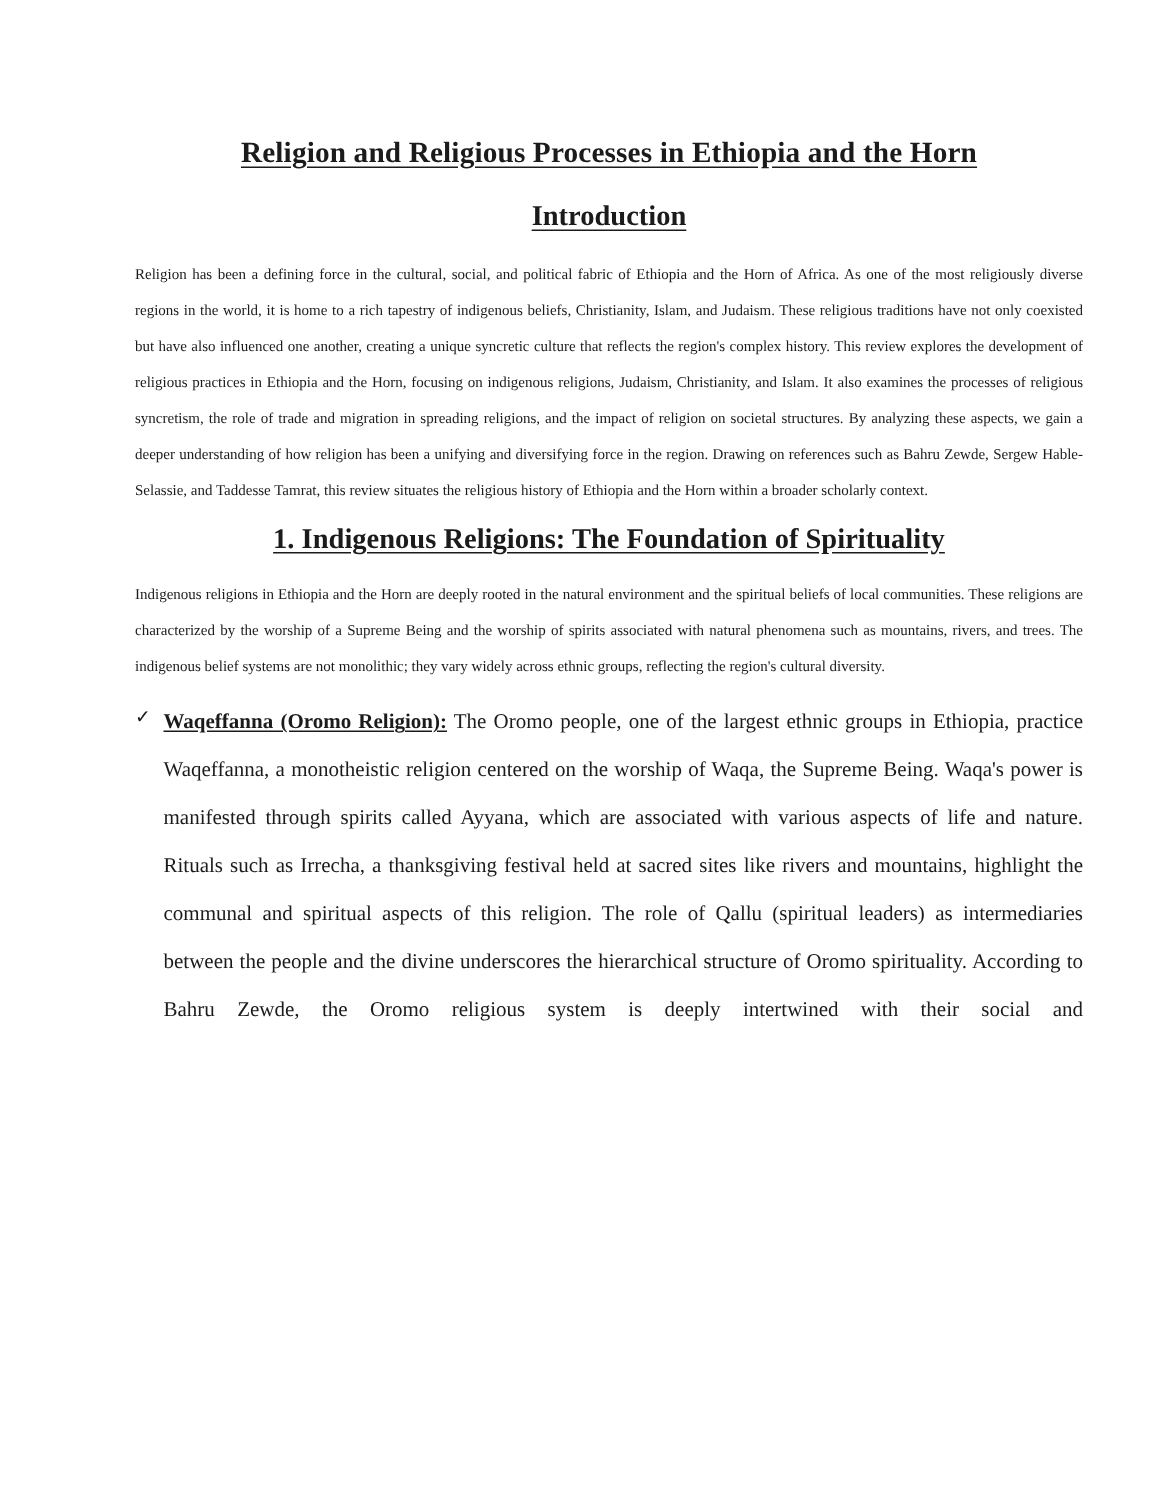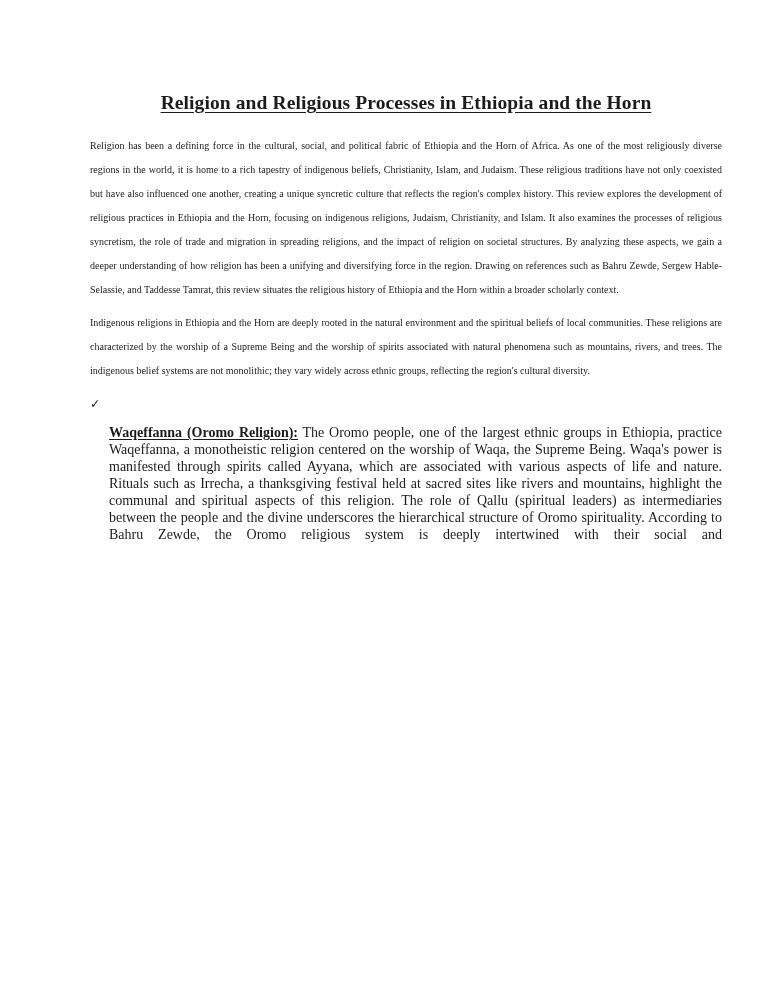--- a/index.html
+++ b/index.html
@@ -50,43 +50,44 @@
   .bullet-marker {
     flex: 0 0 19px;
     width: 19px;
     font-size: 12.5px;
     line-height: 24px;
     color: #1b1b1b;
   }
   .bullet-text {
     flex: 1 1 auto;
     font-size: 14px;
-    line-height: 17px;
+    line-height: 32px;
     text-align: justify;
     text-align-last: justify;
-    margin-top: 32px;
     -moz-text-align-last: justify;
   }
   .bullet-term {
     font-weight: bold;
     text-decoration: underline;
     text-underline-offset: 2px;
     margin-right: 0.32em;
   }
 </style>
 </head>
 <body>
 
 <div class="page">
 
   <h1 class="doc-title">Religion and Religious Processes in Ethiopia and the Horn</h1>
 
+  <h2 class="sub-heading intro-heading">Introduction</h2>
 
   <p class="para">Religion has been a defining force in the cultural, social, and political fabric of Ethiopia and the Horn of Africa. As one of the most religiously diverse regions in the world, it is home to a rich tapestry of indigenous beliefs, Christianity, Islam, and Judaism. These religious traditions have not only coexisted but have also influenced one another, creating a unique syncretic culture that reflects the region's complex history. This review explores the development of religious practices in Ethiopia and the Horn, focusing on indigenous religions, Judaism, Christianity, and Islam. It also examines the processes of religious syncretism, the role of trade and migration in spreading religions, and the impact of religion on societal structures. By analyzing these aspects, we gain a deeper understanding of how religion has been a unifying and diversifying force in the region. Drawing on references such as Bahru Zewde, Sergew Hable-Selassie, and Taddesse Tamrat, this review situates the religious history of Ethiopia and the Horn within a broader scholarly context.</p>
 
+  <h2 class="sub-heading section-heading">1. Indigenous Religions: The Foundation of Spirituality</h2>
 
   <p class="para">Indigenous religions in Ethiopia and the Horn are deeply rooted in the natural environment and the spiritual beliefs of local communities. These religions are characterized by the worship of a Supreme Being and the worship of spirits associated with natural phenomena such as mountains, rivers, and trees. The indigenous belief systems are not monolithic; they vary widely across ethnic groups, reflecting the region's cultural diversity.</p>
 
   <div class="bullet-item">
     <span class="bullet-marker">✓</span>
     <p class="bullet-text">
       <span class="bullet-term">Waqeffanna (Oromo Religion):</span><span>The Oromo people, one of the largest ethnic groups in Ethiopia, practice Waqeffanna, a monotheistic religion centered on the worship of Waqa, the Supreme Being. Waqa's power is manifested through spirits called Ayyana, which are associated with various aspects of life and nature. Rituals such as Irrecha, a thanksgiving festival held at sacred sites like rivers and mountains, highlight the communal and spiritual aspects of this religion. The role of Qallu (spiritual leaders) as intermediaries between the people and the divine underscores the hierarchical structure of Oromo spirituality. According to Bahru Zewde, the Oromo religious system is deeply intertwined with their social and</span>
     </p>
   </div>
 

